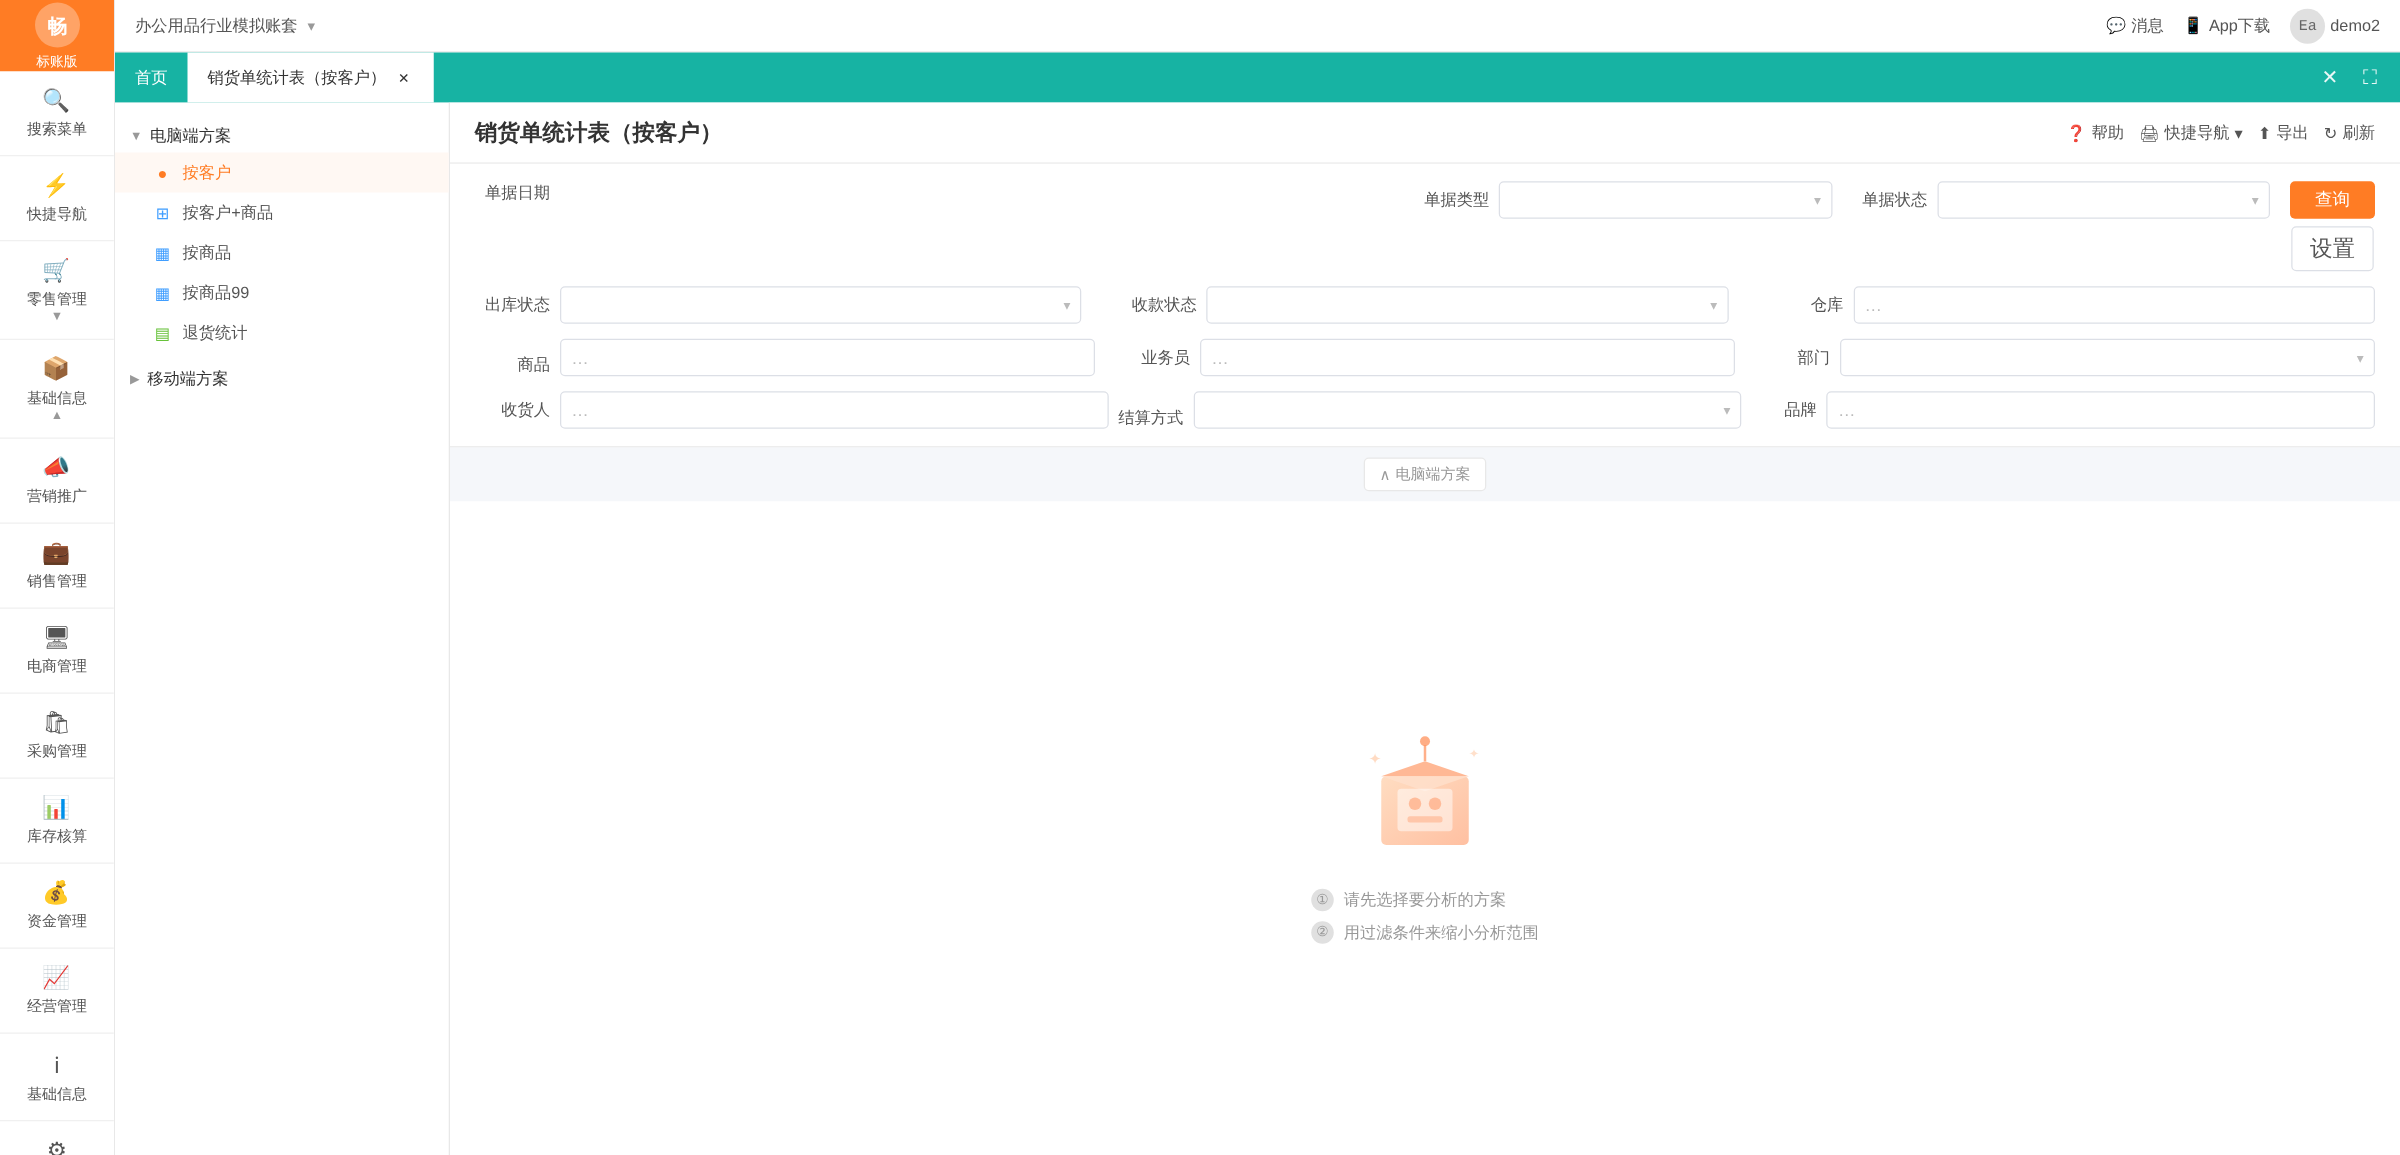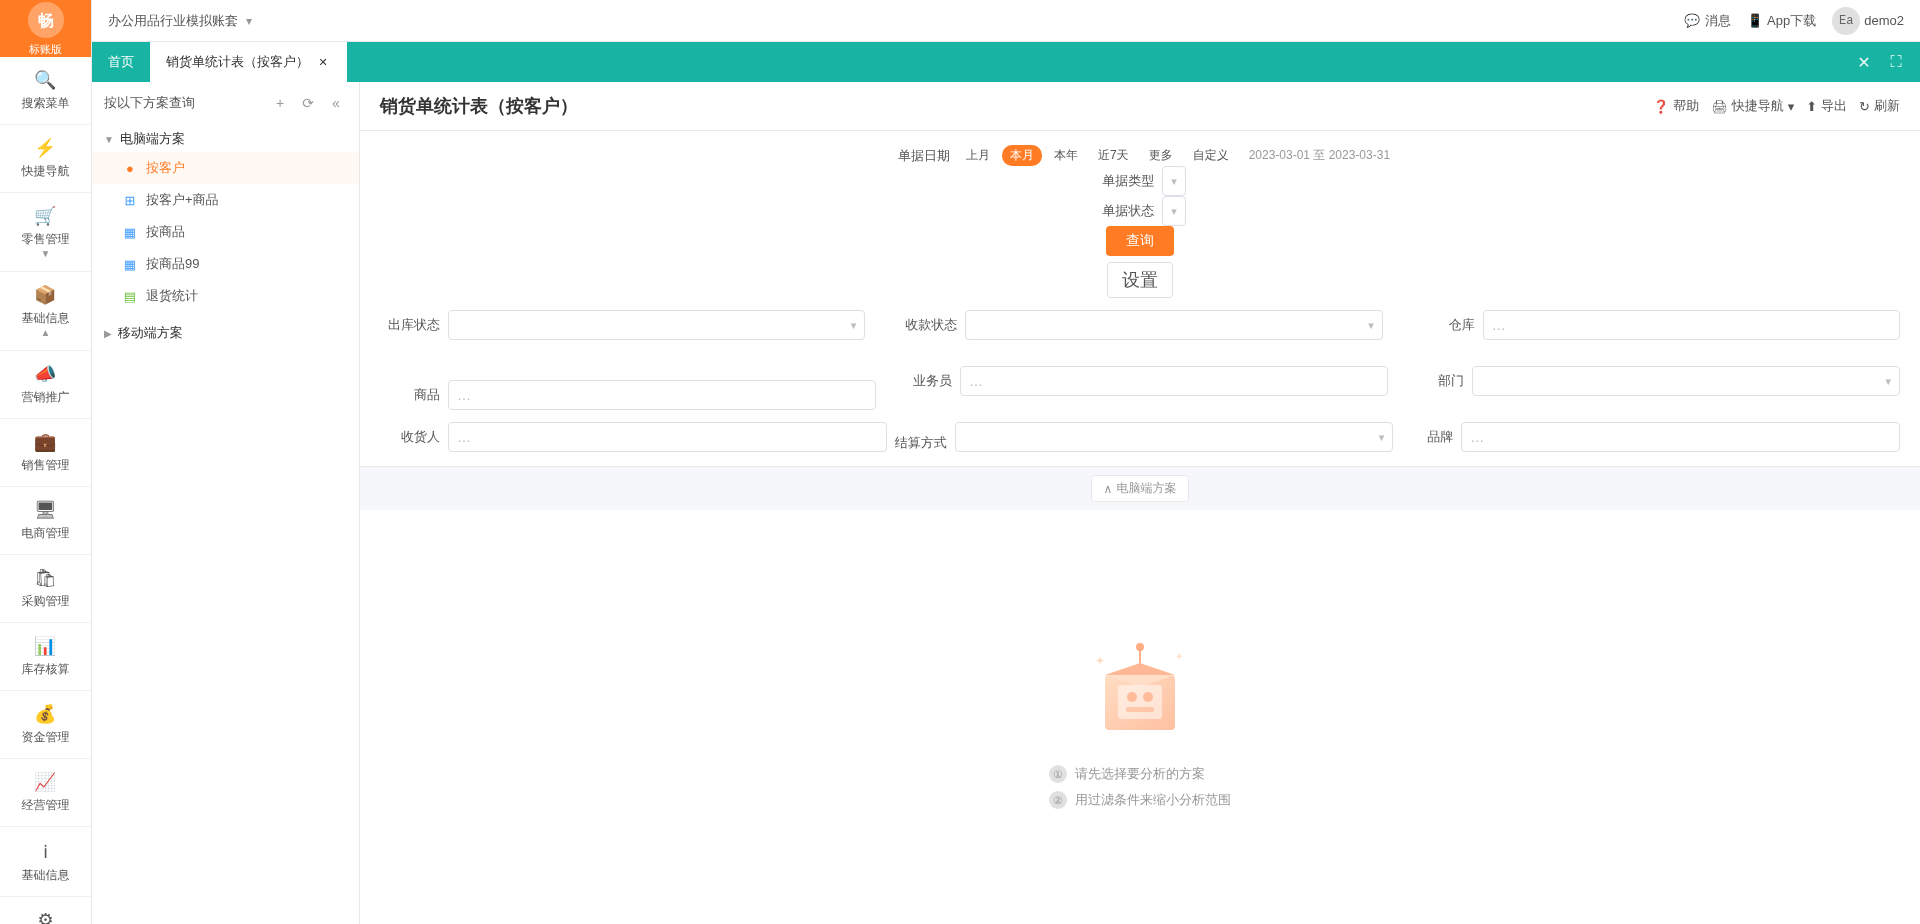--- a/index.html
+++ b/index.html
@@ -199,28 +199,20 @@
     </div>
     <div class="tab-bar-actions">
       <span class="tab-bar-btn">✕</span>
       <span class="tab-bar-btn">⛶</span>
     </div>
   </div>
 
   <div class="page-area">
 
     <div class="left-panel">
-      <div class="left-panel-header">
-        <span class="left-panel-title">按以下方案查询</span>
-        <div class="left-panel-actions">
-          <div class="icon-btn">+</div>
-          <div class="icon-btn">⟳</div>
-          <div class="icon-btn">«</div>
-        </div>
-      </div>
       <div class="scheme-group">
         <div class="scheme-group-header">
           <span class="scheme-group-arrow">▼</span>
           <span>电脑端方案</span>
         </div>
         <div class="scheme-item active">
           <span class="scheme-item-icon orange">●</span>
           <span>按客户</span>
         </div>
         <div class="scheme-item">
@@ -268,32 +260,23 @@
           </div>
           <div class="title-action-btn">
             <span>↻</span>
             <span>刷新</span>
           </div>
         </div>
       </div>
 
       <div class="filter-area">
 
-        <div style="display:flex; align-items:center; margin-bottom:12px;flex-direction:column;">
+        <div style="display:flex; align-items:flex-start; gap:16px; margin-bottom:12px;">
           <div style="display:flex; align-items:center; gap:8px; flex:2.2;">
             <span class="filter-label">单据日期</span>
-            <div class="date-tabs">
-              <span class="date-tab">上月</span>
-              <span class="date-tab active">本月</span>
-              <span class="date-tab">本年</span>
-              <span class="date-tab">近7天</span>
-              <span class="date-tab">更多</span>
-              <span class="date-tab">自定义</span>
-              <span class="date-range">2023-03-01 至 2023-03-31</span>
-            </div>
           </div>
           <div style="display:flex; align-items:center; gap:8px; flex:1;">
             <span class="filter-label">单据类型</span>
             <div class="filter-select">
               <span></span>
               <span class="chevron">▾</span>
             </div>
           </div>
           <div style="display:flex; align-items:center; gap:8px; flex:1;">
             <span class="filter-label">单据状态</span>
@@ -325,21 +308,21 @@
           </div>
           <div style="display:flex; align-items:center; gap:8px;">
             <span class="filter-label">仓库</span>
             <div class="filter-select">
               <span class="ellipsis">…</span>
             </div>
           </div>
         </div>
 
         <div style="display:grid; grid-template-columns:1fr 1fr 1fr; gap:16px; margin-bottom:12px;">
-          <div style="display:flex; align-items:center; gap:8px;margin-top:28px;">
+          <div style="display:flex; align-items:flex-end; gap:8px;">
             <span class="filter-label">商品</span>
             <div class="filter-select">
               <span class="ellipsis">…</span>
             </div>
           </div>
           <div style="display:flex; align-items:center; gap:8px;">
             <span class="filter-label">业务员</span>
             <div class="filter-select">
               <span class="ellipsis">…</span>
             </div>

